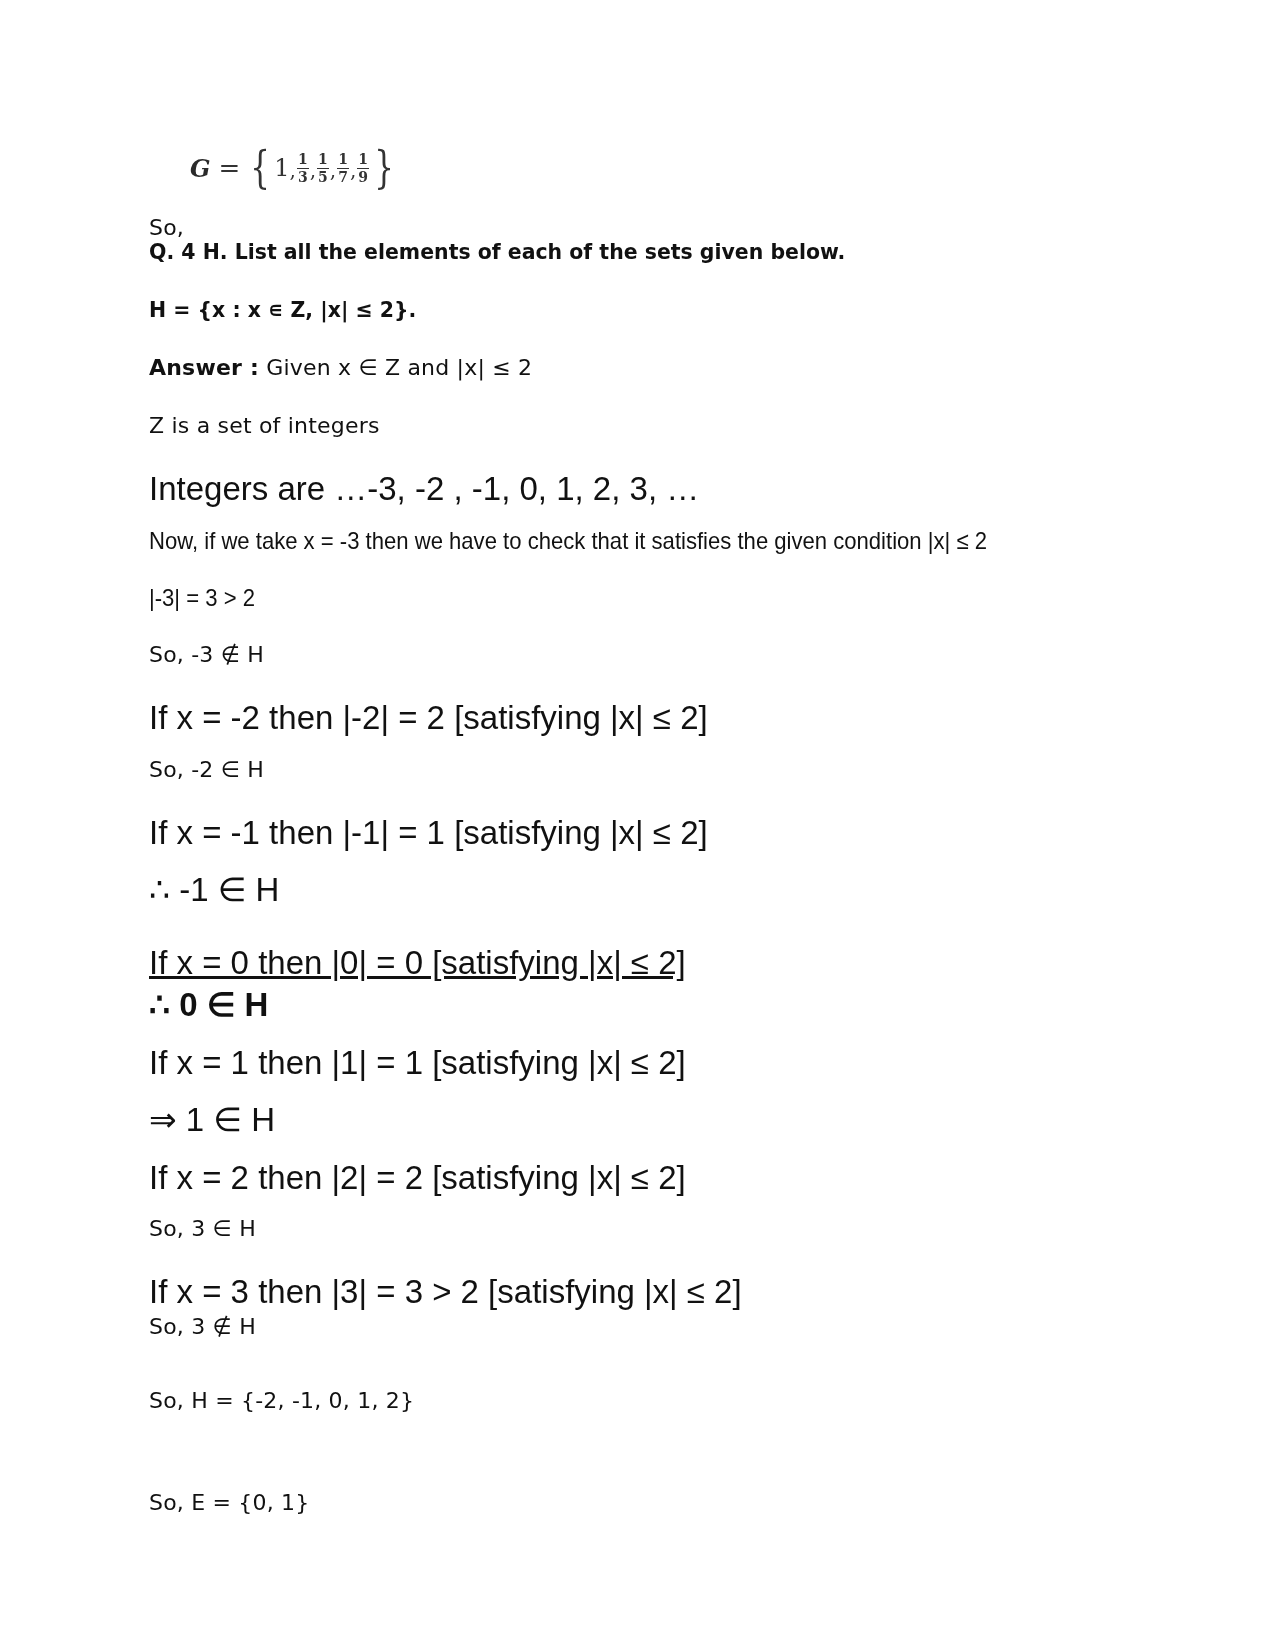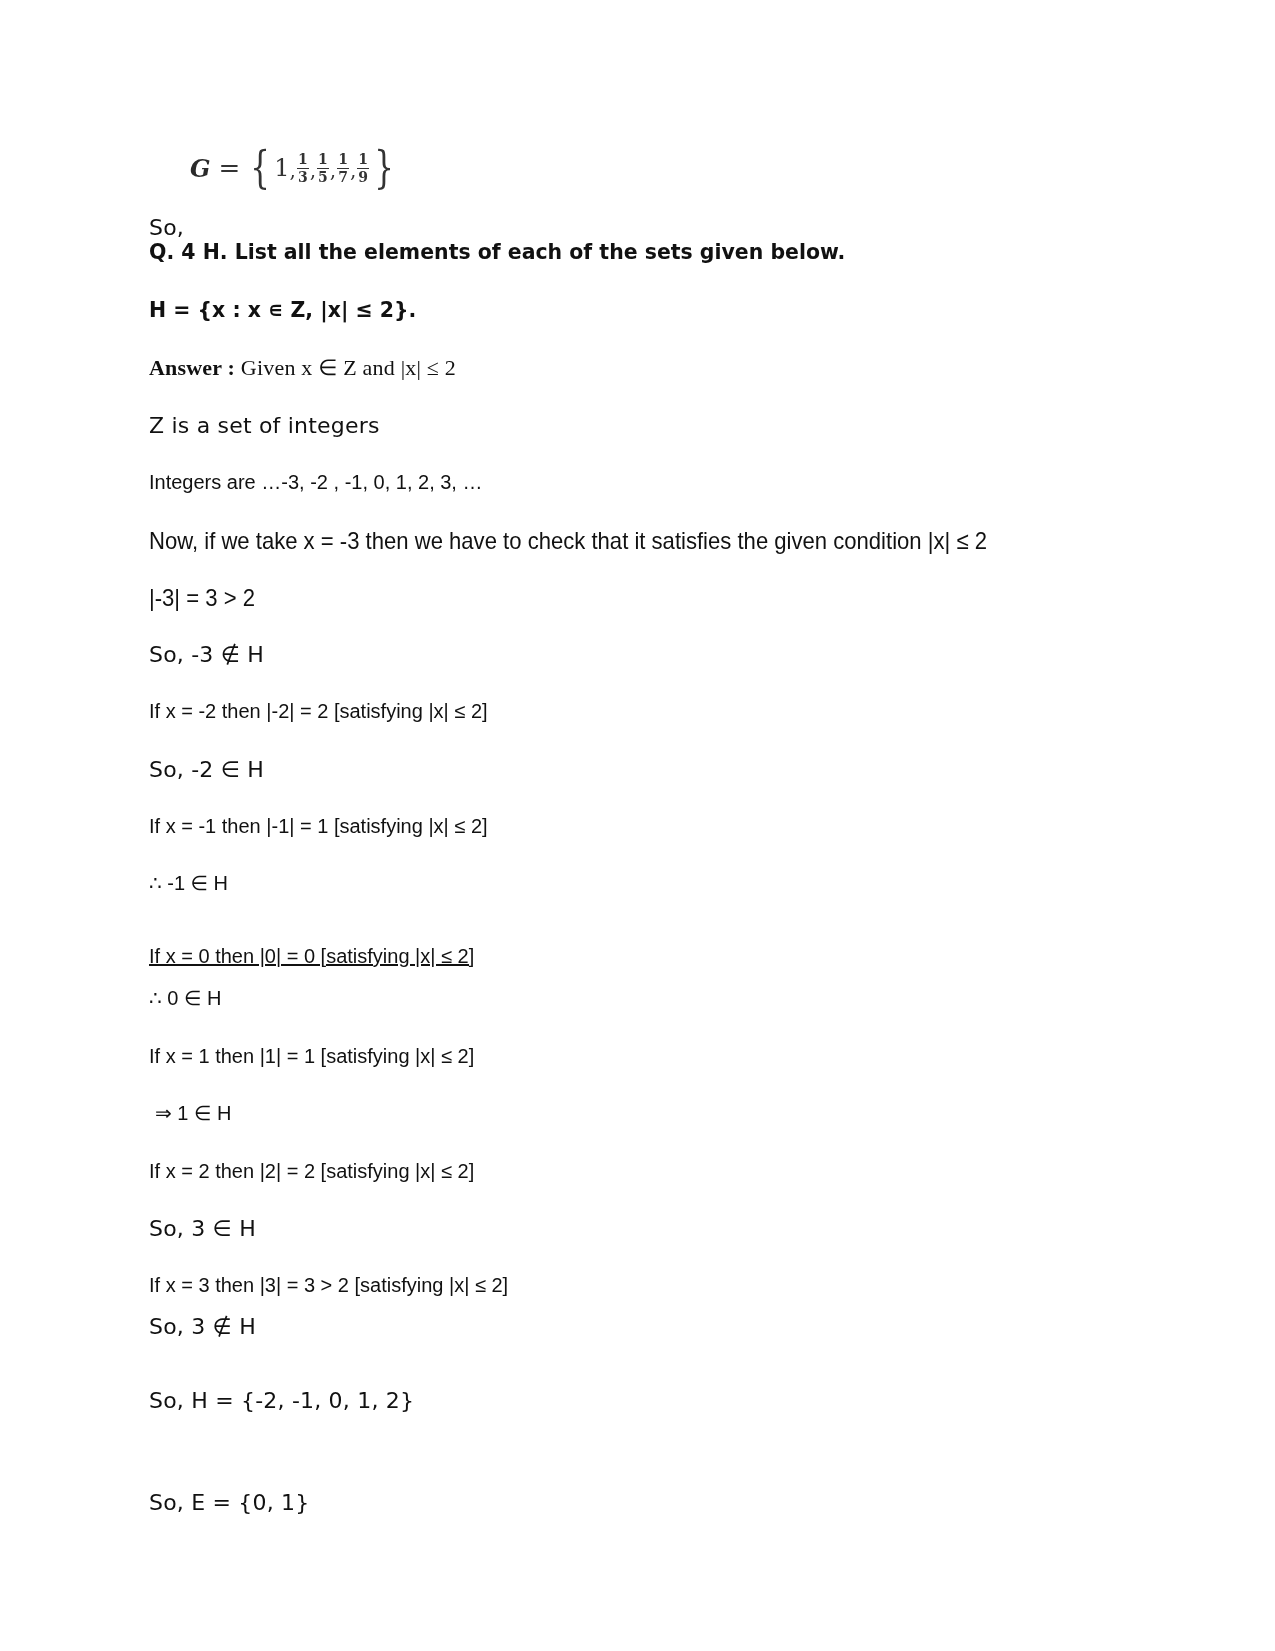--- a/index.html
+++ b/index.html
@@ -1,19 +1,19 @@
 <!DOCTYPE html>
 <html><head>
 <meta charset="utf-8">
 <style>
   html, body { margin: 0; padding: 0; background: #ffffff; }
   body { width: 1275px; height: 1651px; position: relative; overflow: hidden; color: #111; }
   .line { position: absolute; left: 149px; white-space: nowrap; line-height: 1; }
   .sans { font-family: "DejaVu Sans", sans-serif; font-size: 22px; letter-spacing: 0.2px; }
-  .lib { font-family: "Liberation Sans", sans-serif; font-size: 20px; }
+  .lib { font-family: "Liberation Sans", sans-serif; font-size: 33px; }
   .narrow { font-family: "Liberation Sans", sans-serif; font-size: 24px; transform: scaleX(0.92); transform-origin: left center; }
   .bold { font-family: "DejaVu Sans", sans-serif; font-weight: bold; font-size: 22px; transform: scaleX(0.93); transform-origin: left center; }
   .answer-label { font-weight: bold; }
   
   .math-g { position: absolute; left: 190px; top: 146px; display: flex; align-items: center; font-family: "DejaVu Serif", serif; color: #333; }
   .math-g .var { font-style: italic; font-weight: bold; font-size: 24px; margin-right: 8px; color: #2a2a2a; }
   .math-g .eq { font-size: 26px; margin-right: 6px; }
   .math-g .brace { font-size: 44px; line-height: 1; font-weight: 300; transform: scaleX(0.7); }
   .math-g .one { font-size: 24px; }
   .math-g .comma { font-size: 20px; align-self: flex-end; margin-bottom: 8px; }
@@ -49,35 +49,35 @@
   <span class="frac">
       <span class="num">1</span>
       <span class="den">9</span>
     </span>
   <span class="brace">}</span>
 </div>
 
 <div class="line bold" style="top:241px;">Q. 4 H. List all the elements of each of the sets given below.</div>
 <div class="line bold" style="top:299px;">H = {x : x ∊ Z, |x| ≤ 2}.</div>
 
-<div class="line sans" style="top:357px;font-family:Liberation Serif, serif;">
+<div class="line sans" style="top:357px;">
   <span class="answer-label">Answer :</span><span> Given x ∈ Z and |x| ≤ 2</span>
 </div>
 
 <div class="line sans" style="top:415px;">Z is a set of integers</div>
 <div class="line lib" style="top:472px;">Integers are …-3, -2 , -1, 0, 1, 2, 3, …</div>
 <div class="line narrow" style="top:529px;">Now, if we take x = -3 then we have to check that it satisfies the given condition |x| ≤ 2</div>
 <div class="line narrow" style="top:586px;">|-3| = 3 &gt; 2</div>
 <div class="line sans" style="top:644px;text-align:right;">So, -3 ∉ H</div>
 <div class="line lib" style="top:701px;">If x = -2 then |-2| = 2 [satisfying |x| ≤ 2]</div>
 <div class="line sans" style="top:759px;">So, -2 ∈ H</div>
 <div class="line lib" style="top:816px;">If x = -1 then |-1| = 1 [satisfying |x| ≤ 2]</div>
 <div class="line lib" style="top:873px;text-align:center;">∴ -1 ∈ H</div>
 <div class="line lib" style="top:946px;text-decoration:underline;">If x = 0 then |0| = 0 [satisfying |x| ≤ 2]</div>
-<div class="line lib" style="top:988px;">∴ 0 ∈ H</div>
+<div class="line lib" style="top:988px;font-weight:bold;">∴ 0 ∈ H</div>
 <div class="line lib" style="top:1046px;">If x = 1 then |1| = 1 [satisfying |x| ≤ 2]</div>
-<div class="line lib" style="top:1103px;margin-left:6px;">⇒ 1 ∈ H</div>
+<div class="line lib" style="top:1103px;">⇒ 1 ∈ H</div>
 <div class="line lib" style="top:1161px;text-align:center;">If x = 2 then |2| = 2 [satisfying |x| ≤ 2]</div>
 <div class="line sans" style="top:1218px;">So, 3 ∈ H</div>
 <div class="line lib" style="top:1275px;">If x = 3 then |3| = 3 &gt; 2 [satisfying |x| ≤ 2]</div>
 <div class="line sans" style="top:1316px;">So, 3 ∉ H</div>
 <div class="line sans" style="top:1390px;">So, H = {-2, -1, 0, 1, 2}</div>
 <div class="line sans" style="top:1492px;">So, E = {0, 1}</div>
 
 </body></html>

